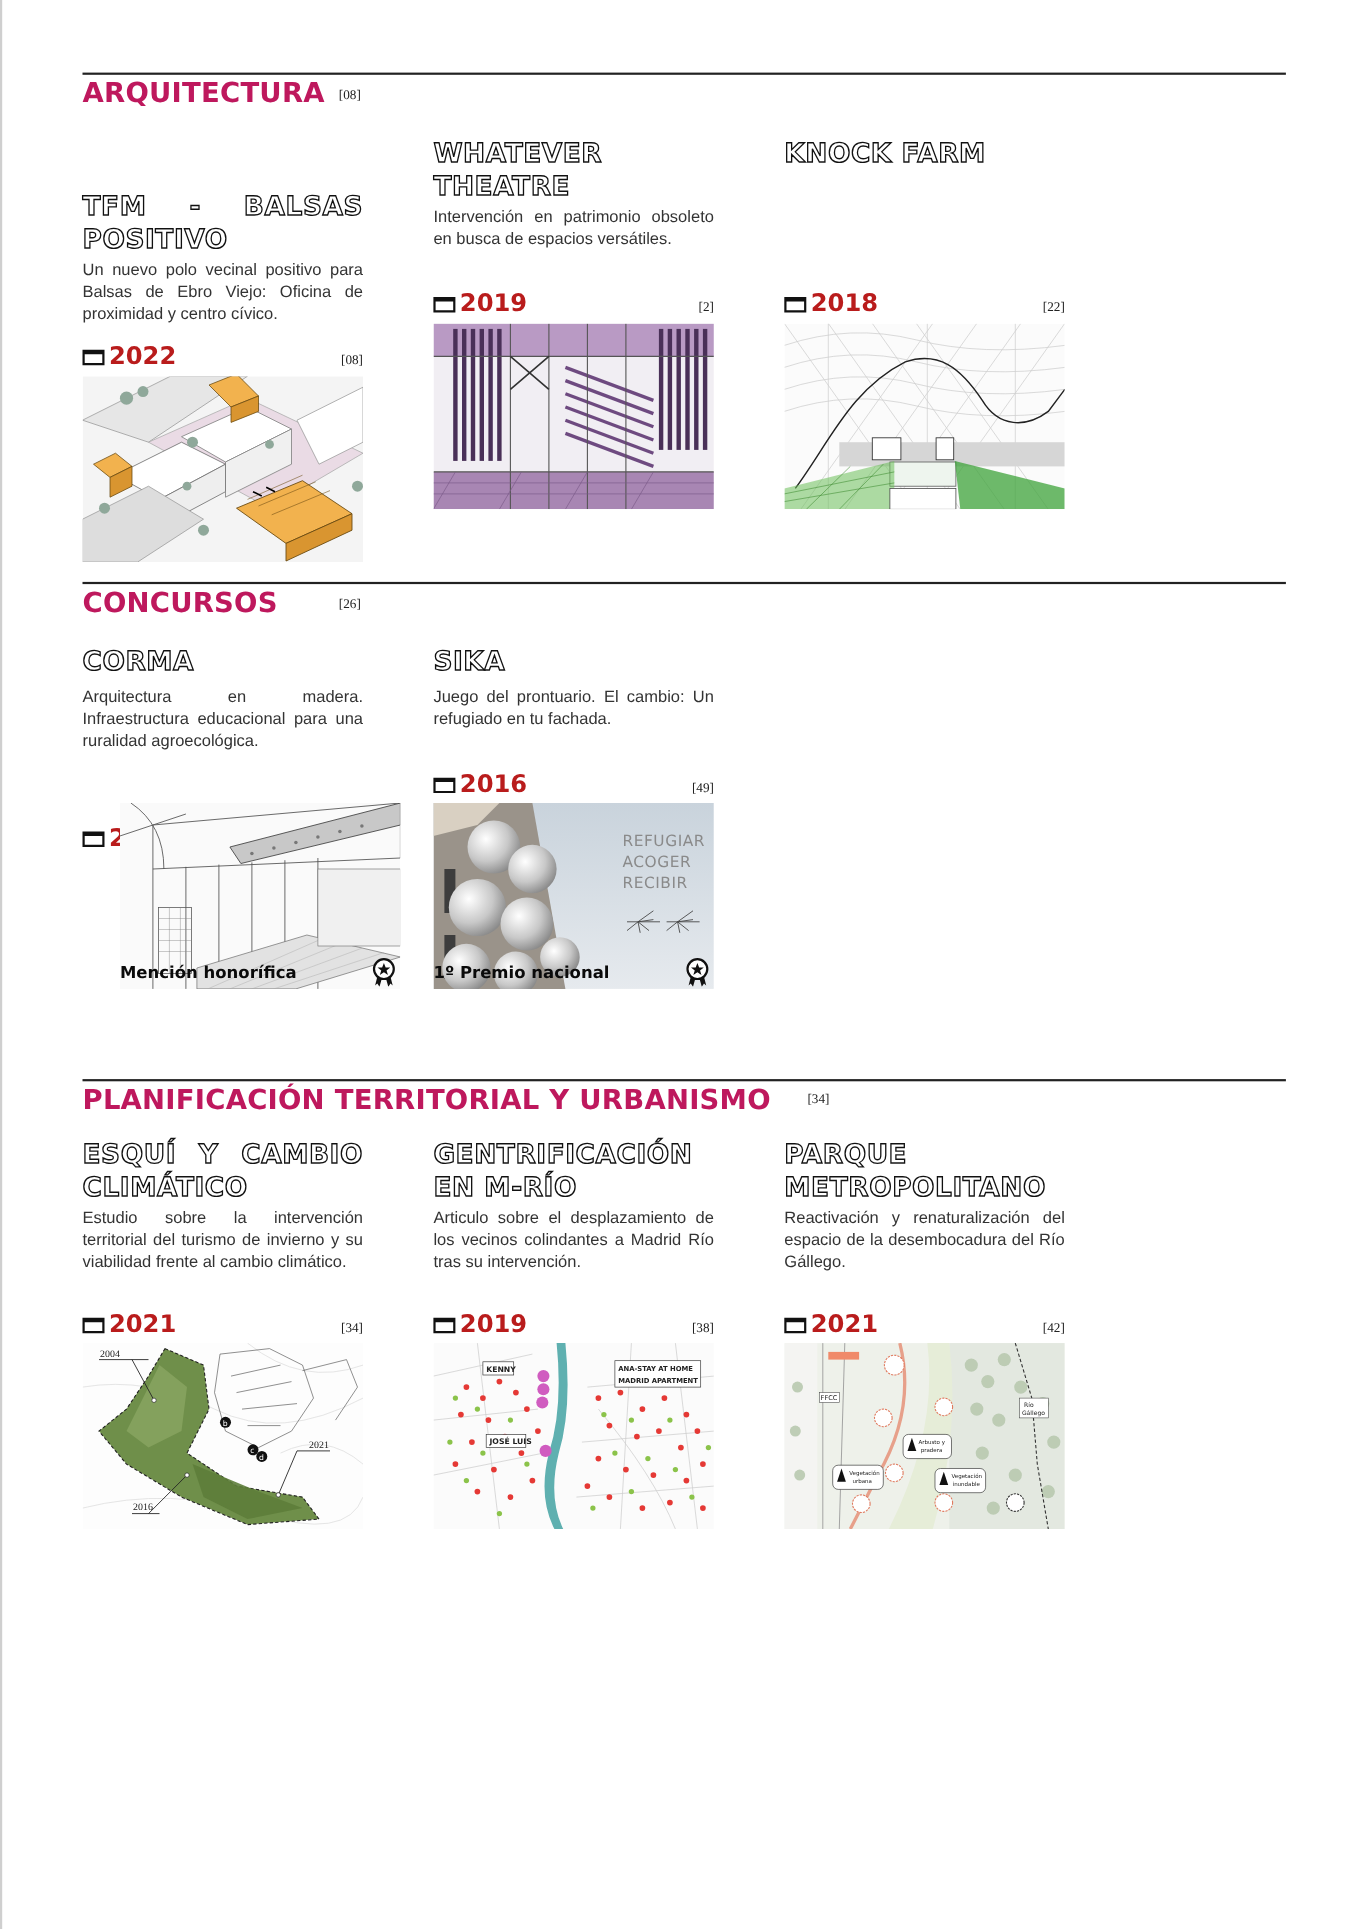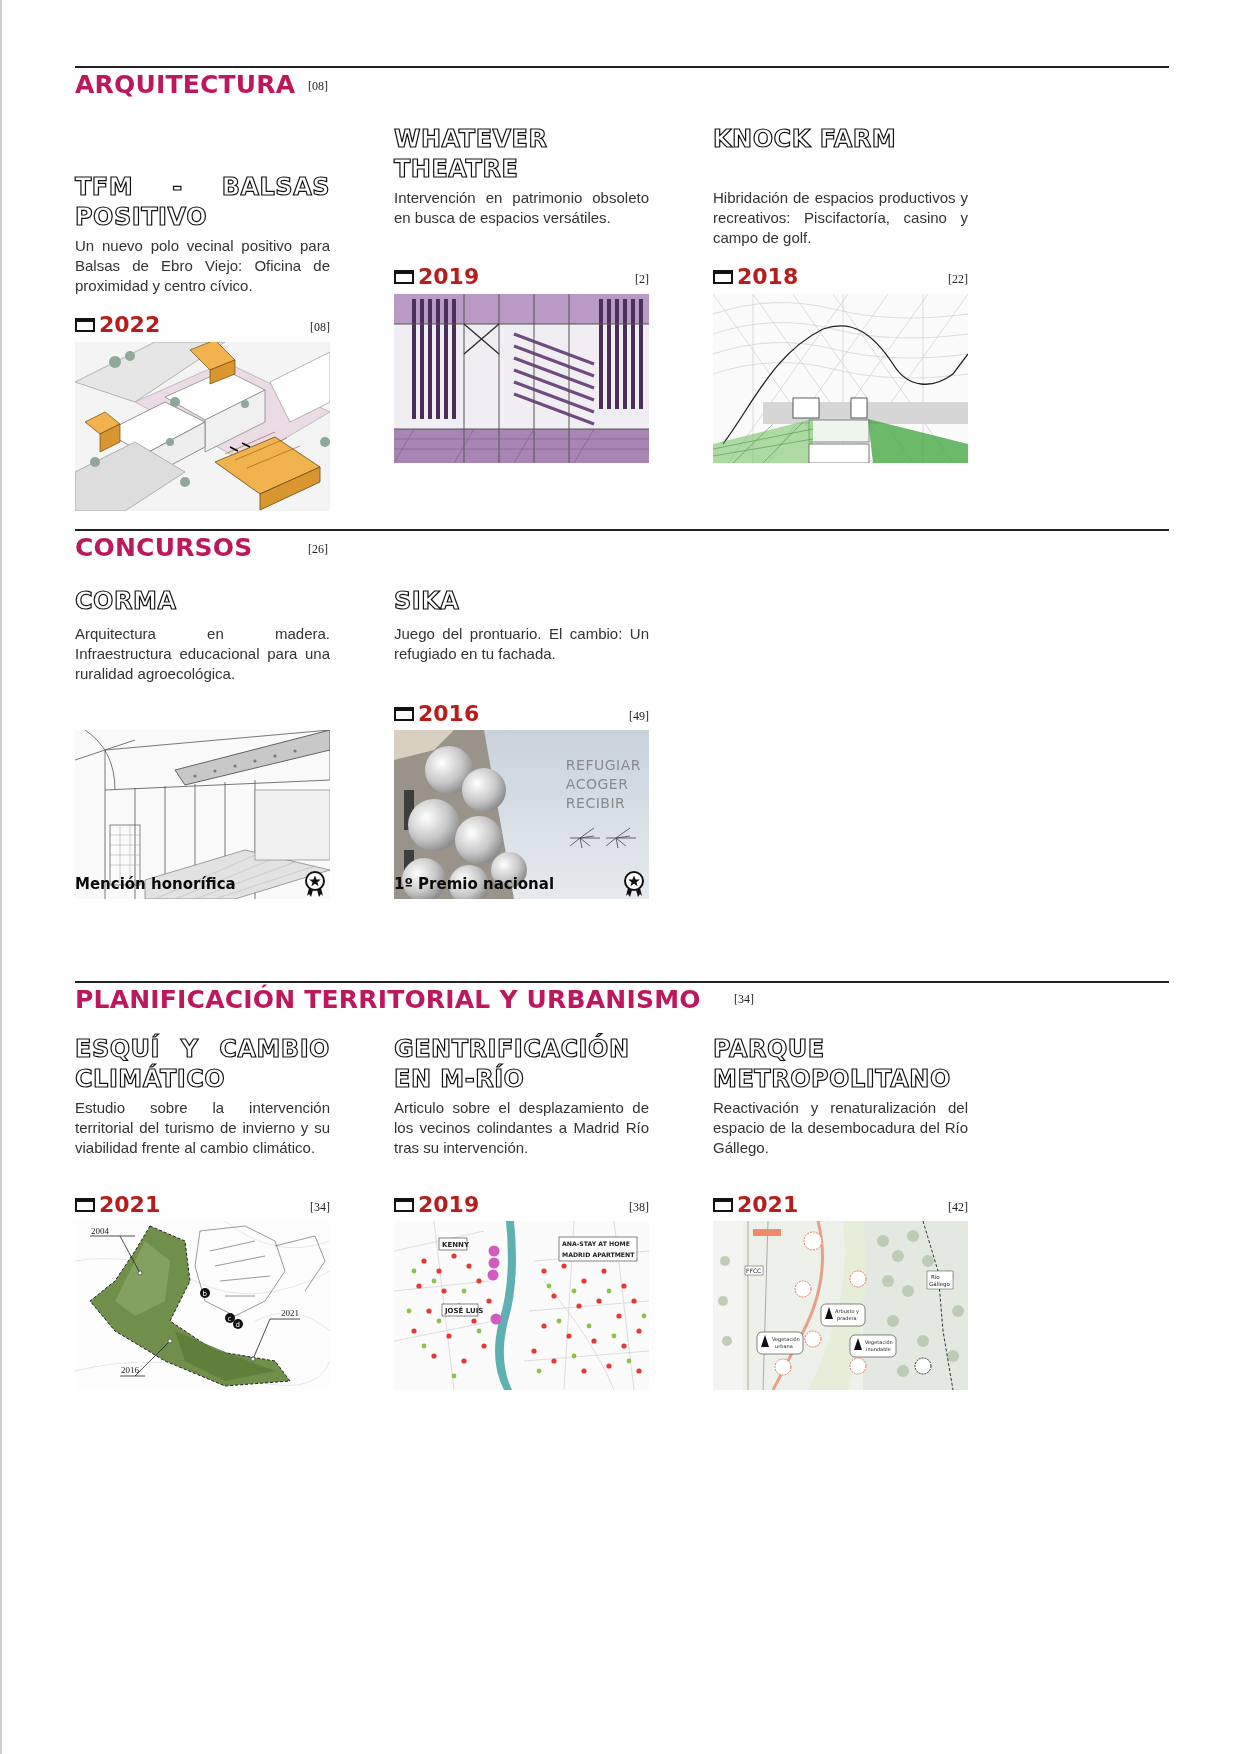--- a/index.html
+++ b/index.html
@@ -123,21 +123,20 @@
           <line x1="80" y1="135" x2="60" y2="169"></line>
         <line x1="140" y1="135" x2="120" y2="169"></line>
           <line x1="200" y1="135" x2="180" y2="169"></line>
       </g>
     </svg>
   </div>
 </div>
 
 <div class="card" style="left:713px; top:124px; height:340px;">
   <div class="card-title" style="width:200px;">KNOCK FARM</div>
-  <div class="card-desc" style="top:64px;">Hibridación de espacios productivos y recreativos: Piscifactoría, casino y campo de golf.</div>
   <div class="year-row" style="top:142px;">
     <span class="cal-icon"></span>
     <span class="year">2018</span>
     <span class="card-ref">[22]</span>
   </div>
   <div class="thumb" style="top:170px;">
     <svg width="255" height="169" viewBox="0 0 255 169">
       <rect width="255" height="169" fill="#fbfbfb"></rect>
       <g stroke="#cfcfcf" stroke-width="0.7" fill="none">
         <path d="M0 20 Q60 0 120 15 T255 20"></path>
@@ -179,21 +178,21 @@
 <div class="page-ref" style="left:308px; top:543px;">[26]</div>
 
 <div class="card" style="left:75px; top:586px; height:320px;">
   <div class="card-title" style="width:110px;">CORMA</div>
   <div class="card-desc" style="top:38px;">Arquitectura en madera. Infraestructura educacional para una ruralidad agroecológica.</div>
   <div class="year-row" style="top:126px;margin-top:40px;">
     <span class="cal-icon"></span>
     <span class="year">2020</span>
     <span class="card-ref">[26]</span>
   </div>
-  <div class="thumb" style="top:144px;">
+  <div class="thumb" style="top:144px;margin-left:34px;">
     <svg width="255" height="169" viewBox="0 0 255 169">
       <rect width="255" height="169" fill="#fafafa"></rect>
       <g stroke="#555" stroke-width="0.8" fill="none">
         <polygon points="30,20 255,0 255,50 30,60"></polygon>
         <line x1="30" y1="60" x2="30" y2="169"></line>
           <line x1="60" y1="58" x2="60" y2="169"></line>
         <line x1="90" y1="56" x2="90" y2="169"></line>
           <line x1="120" y1="54" x2="120" y2="169"></line>
         <line x1="150" y1="52" x2="150" y2="169"></line>
           <line x1="180" y1="50" x2="180" y2="169"></line>

